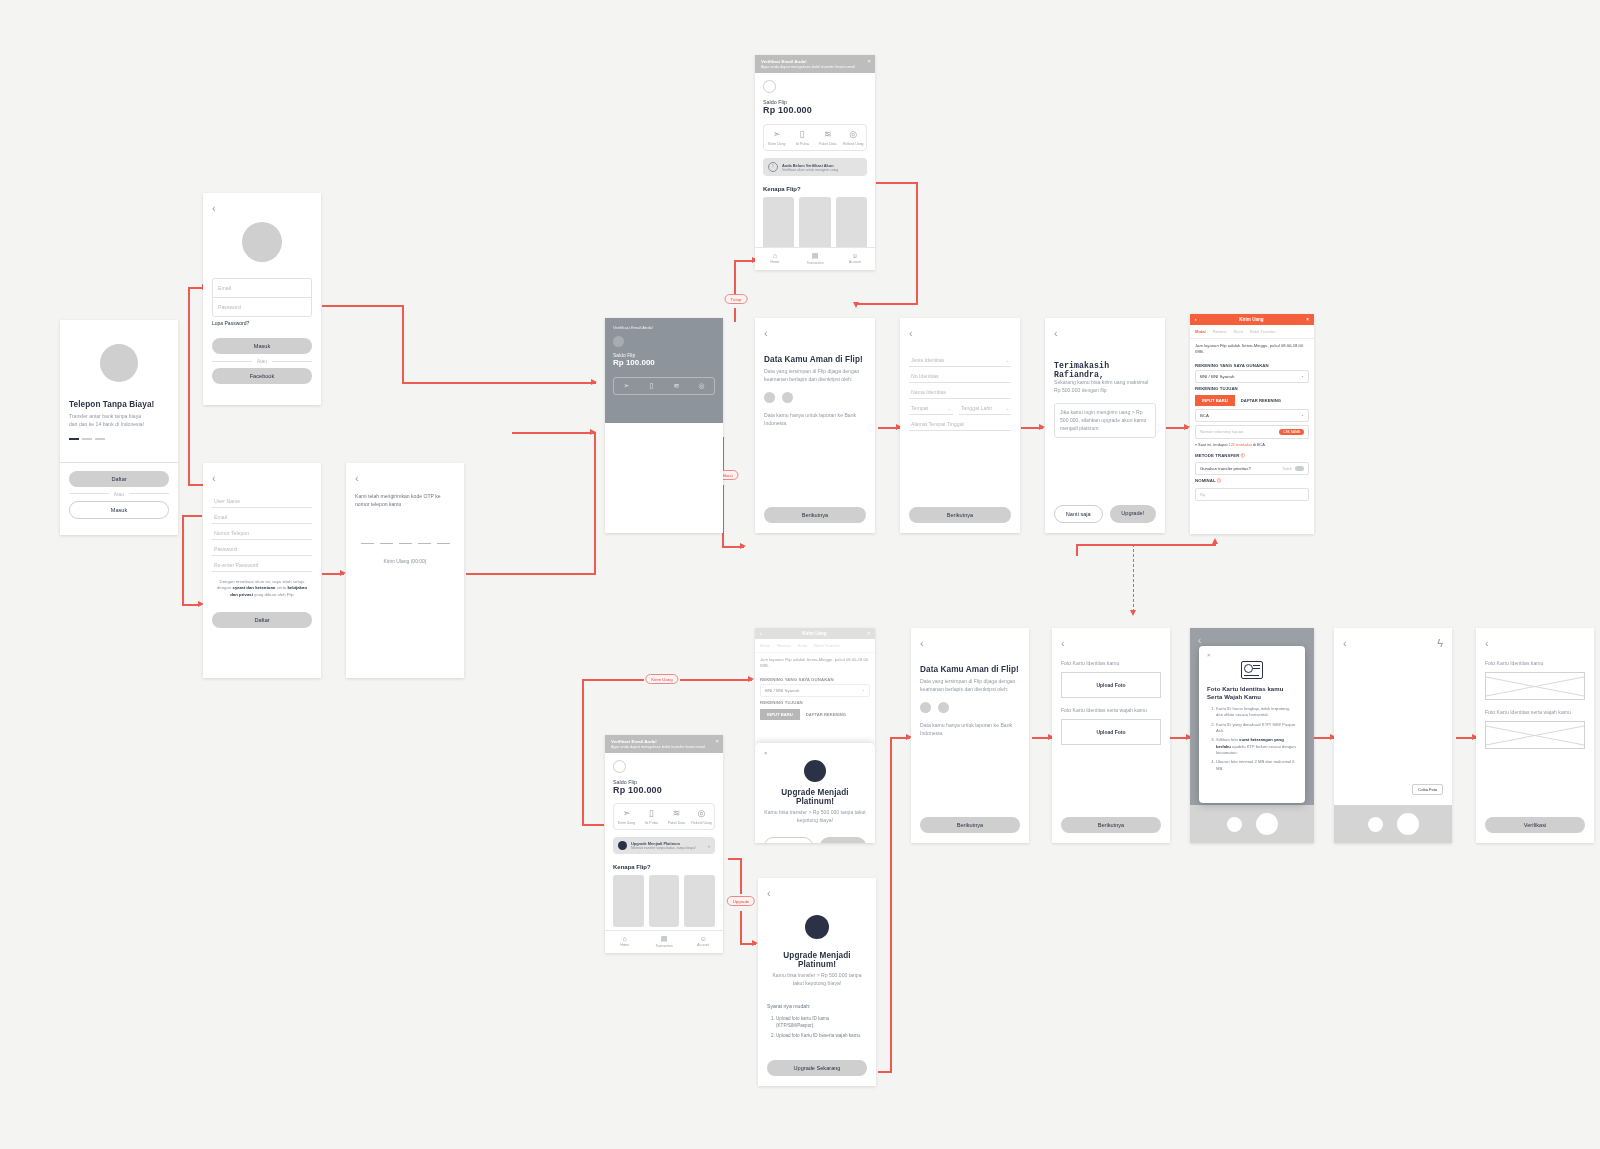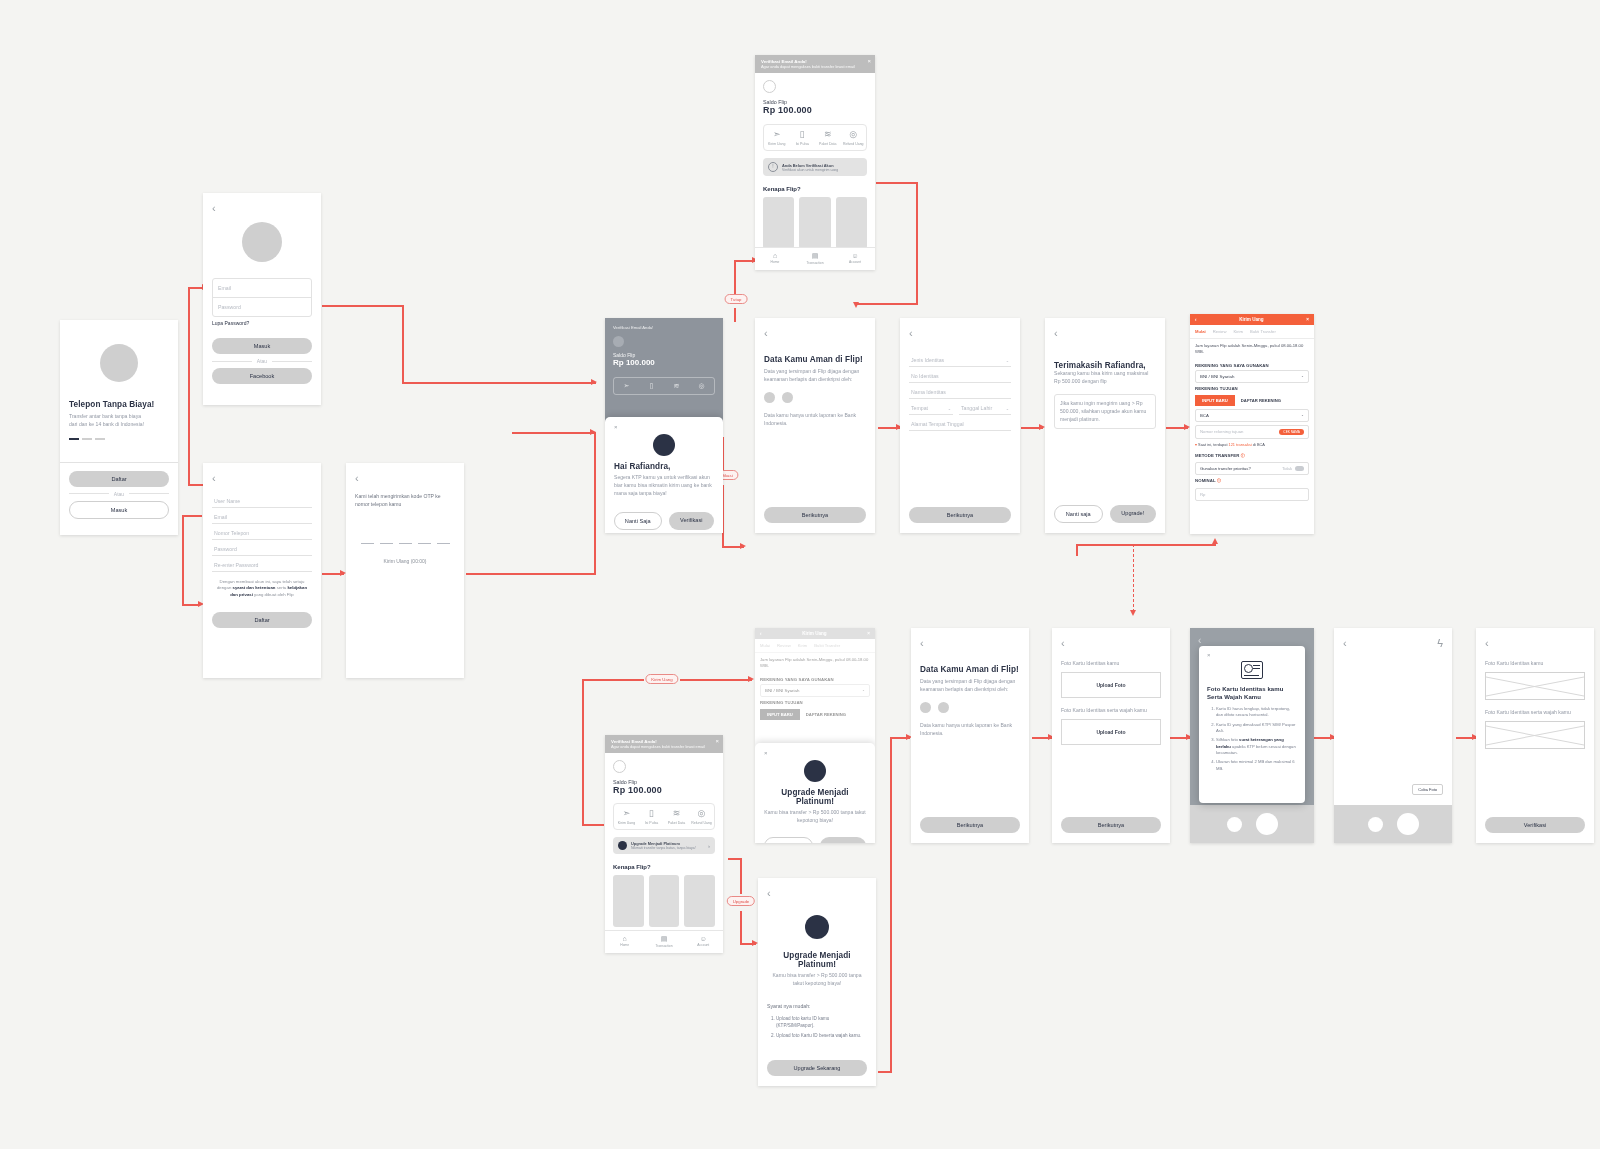--- a/index.html
+++ b/index.html
@@ -319,30 +319,20 @@
       <div class="ph-circle" style="width:11px;height:11px;background:#a7acb3;margin-top:6px;"></div>
       <div style="font-size:5px;margin-top:5px;opacity:.9;">Saldo Flip</div>
       <div style="font-size:8px;font-weight:bold;">Rp 100.000</div>
       <div style="display:flex;margin-top:10px;border:1px solid rgba(255,255,255,.35);border-radius:3px;padding:4px 0;">
         <div style="flex:1;text-align:center;font-size:7px;opacity:.75;">➣</div>
         <div style="flex:1;text-align:center;font-size:7px;opacity:.75;">▯</div>
         <div style="flex:1;text-align:center;font-size:7px;opacity:.75;">≋</div>
         <div style="flex:1;text-align:center;font-size:7px;opacity:.75;">◎</div>
       </div>
     </div>
-    <div class="sheet" style="height:116px;">
-      <div class="xclose">×</div>
-      <div class="dark-dot"></div>
-      <div class="title" style="margin-bottom:3px;">Hai Rafiandra,</div>
-      <div class="body-txt">Segera KTP kamu ya untuk verifikasi akun biar kamu bisa nikmatin kirim uang ke bank mana saja tanpa biaya!</div>
-      <div style="display:flex;gap:7px;margin-top:14px;">
-        <div class="btn btn-outline" style="flex:1;">Nanti Saja</div>
-        <div class="btn btn-grey" style="flex:1;">Verifikasi</div>
-      </div>
-    </div>
   </div>
 
   <div class="screen" style="left:755px;top:318px;width:120px;height:215px;">
     <div class="scr-pad">
       <div class="back" style="margin-bottom:16px;">‹</div>
       <div class="title" style="margin-bottom:4px;">Data Kamu Aman di Flip!</div>
       <div class="body-txt">Data yang tersimpan di Flip dijaga dengan keamanan berlapis dan dienkripsi oleh:</div>
       <div style="display:flex;gap:7px;margin-top:8px;">
         <div class="ph-circle" style="width:11px;height:11px;"></div>
         <div class="ph-circle" style="width:11px;height:11px;"></div>
@@ -372,21 +362,21 @@
         </div>
       </div>
       <div class="fld">Alamat Tempat Tinggal</div>
       <div class="btn btn-grey" style="position:absolute;left:9px;right:9px;bottom:10px;">Berikutnya</div>
     </div>
   </div>
 
   <div class="screen" style="left:1045px;top:318px;width:120px;height:215px;">
     <div class="scr-pad">
       <div class="back" style="margin-bottom:22px;">‹</div>
-      <div class="title" style="">Terimakasih Rafiandra,</div>
+      <div class="title" style="font-family:Liberation Mono, monospace;">Terimakasih Rafiandra,</div>
       <div class="body-txt">Sekarang kamu bisa kirim uang maksimal Rp 500.000 dengan flip</div>
       <div style="border:1px solid #e2e2e2;border-radius:3px;padding:5px;margin-top:8px;">
         <div class="body-txt">Jika kamu ingin mengirim uang &gt; Rp 500.000, silahkan upgrade akun kamu menjadi platinum.</div>
       </div>
       <div style="display:flex;gap:7px;position:absolute;left:9px;right:9px;bottom:10px;">
         <div class="btn btn-outline" style="flex:1;">Nanti saja</div>
         <div class="btn btn-grey" style="flex:1;">Upgrade!</div>
       </div>
     </div>
   </div>

